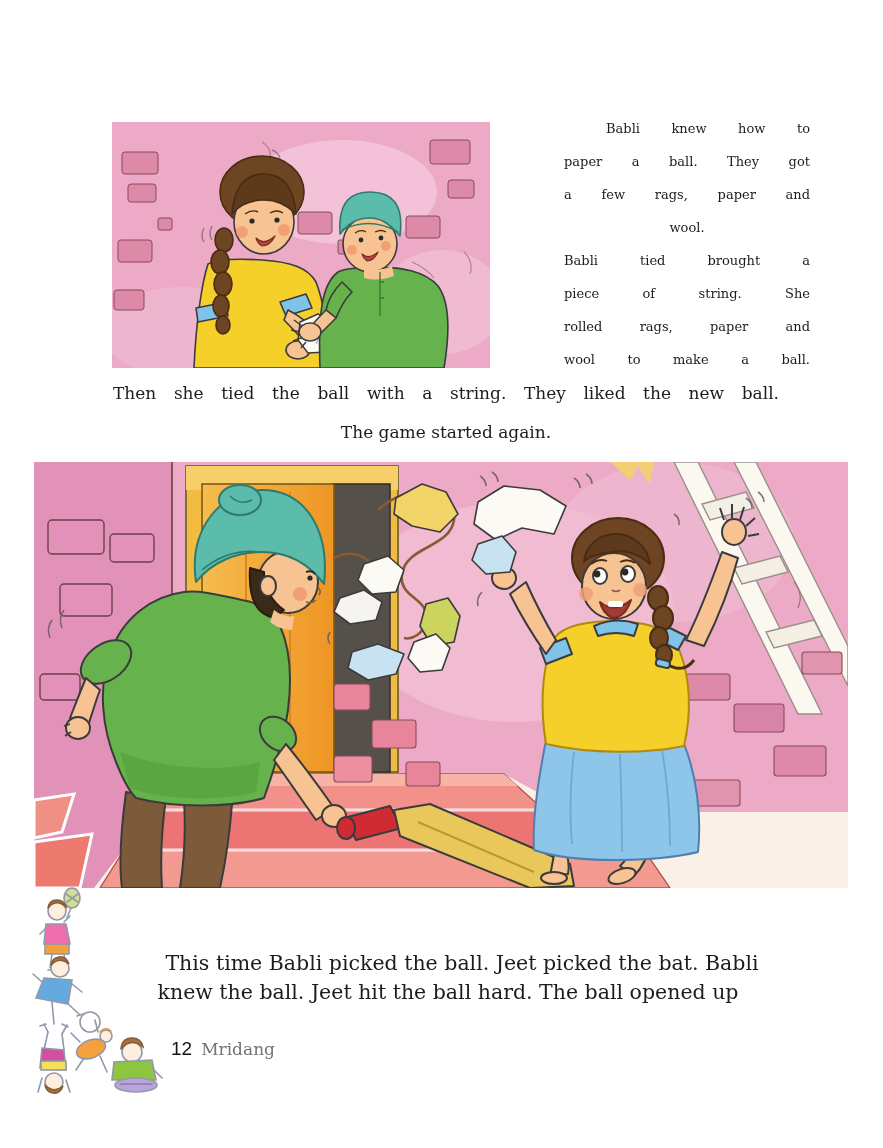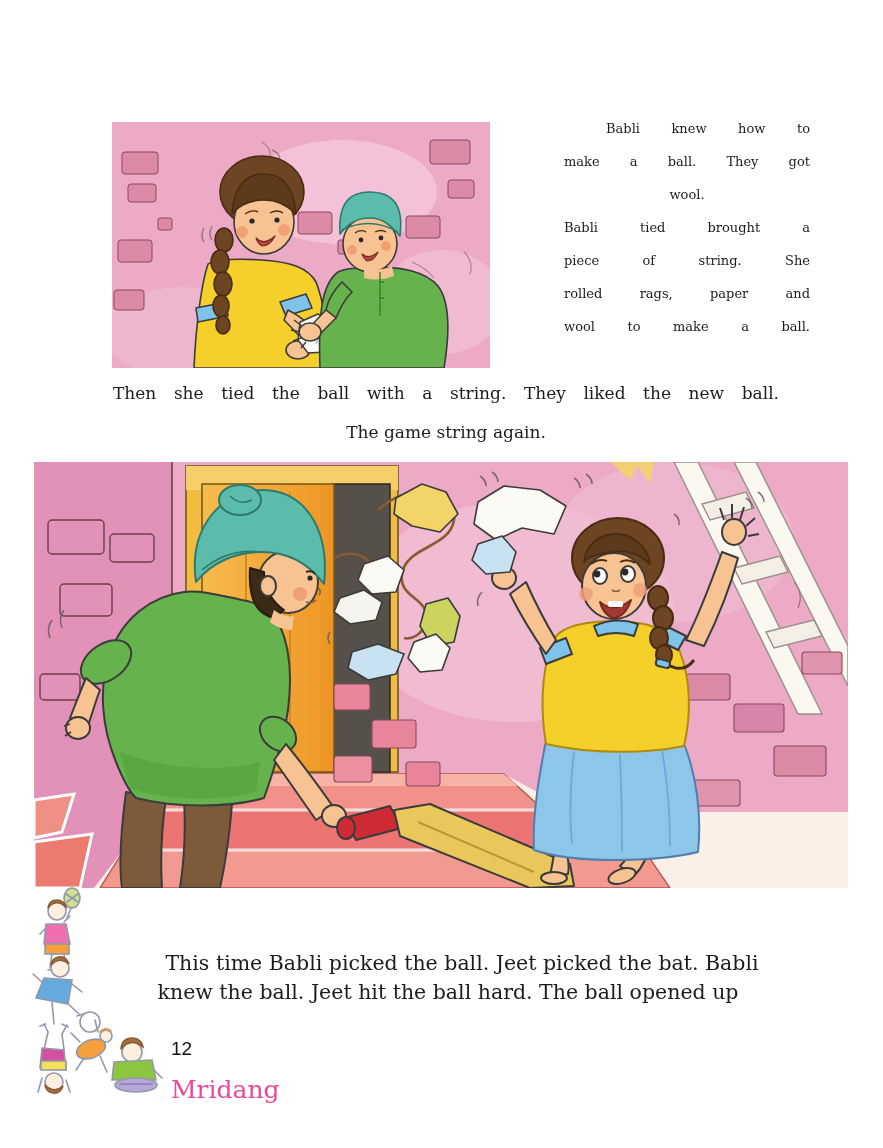--- a/index.html
+++ b/index.html
@@ -25,24 +25,24 @@
   .para3{
     position:absolute;left:112px;top:902px;width:672px;
     font-size:20.5px;line-height:29px;
   }
   .jl{text-align:justify;text-align-last:justify;}
   .ll{text-align:center;}
   .ind1{text-indent:42px;}
   .ind2{text-indent:28px;margin-top:47px;}
   .footer{
     position:absolute;left:171px;top:1038px;
-    display:flex;align-items:baseline;gap:15px;flex-direction:column;
+    display:flex;align-items:baseline;gap:9px;
   }
   .pgnum{font-family:"Liberation Sans","DejaVu Sans",sans-serif;font-size:19px;color:#141414;}
-  .bookname{font-family:"DejaVu Serif","Liberation Serif",serif;font-size:25px;color:#ec4899;}
+  .bookname{font-family:"DejaVu Serif","Liberation Serif",serif;font-size:17px;color:#737373;}
   .doodles{position:absolute;left:28px;top:886px;width:145px;height:240px;}
 </style>
 </head>
 <body>
 
 <div class="page">
 
   <div class="ill" style="left:112px;top:122px;width:378px;height:246px;">
     <svg viewBox="0 0 378 246" preserveAspectRatio="none" role="img" aria-label="Babli and Jeet collect rags, paper and wool to make a ball beside a pink brick wall">
 
@@ -123,31 +123,32 @@
       <g stroke="#8a6a76" stroke-width="1.5" fill="none" opacity="0.8">
         <path d="M92,106 q-4,8 0,14"></path>
         <path d="M100,104 q-4,8 0,14"></path>
         <path d="M160,28 q6,2 8,8"></path>
       </g>
     </svg>
   </div>
 
   <div class="textcol">
     <div class="jl ind1">Babli knew how to</div>
-    <div class="jl">make a ball. They got</div>
+    <div class="jl">paper a ball. They got</div>
+    <div class="jl">a few rags, paper and</div>
     <div class="ll">wool.</div>
     <div class="jl">Babli tied brought a</div>
     <div class="jl">piece of string. She</div>
     <div class="jl">rolled rags, paper and</div>
     <div class="jl">wool to make a ball.</div>
   </div>
 
   <div class="para2">
     <div class="jl">Then she tied the ball with a string. They liked the new ball.</div>
-    <div class="ll">The game string again.</div>
+    <div class="ll">The game started again.</div>
   </div>
 
   <div class="ill" style="left:34px;top:462px;width:814px;height:426px;">
     <svg viewBox="0 0 814 426" preserveAspectRatio="none" role="img" aria-label="Jeet hits the new ball with a bat and it bursts into flying rags while Babli jumps to catch a piece">
       <defs>
         <linearGradient id="doorGrad" x1="0" y1="0" x2="1" y2="0">
           <stop offset="0" stop-color="#f6bc4e"></stop>
           <stop offset="1" stop-color="#ee9524"></stop>
         </linearGradient>
       </defs>

